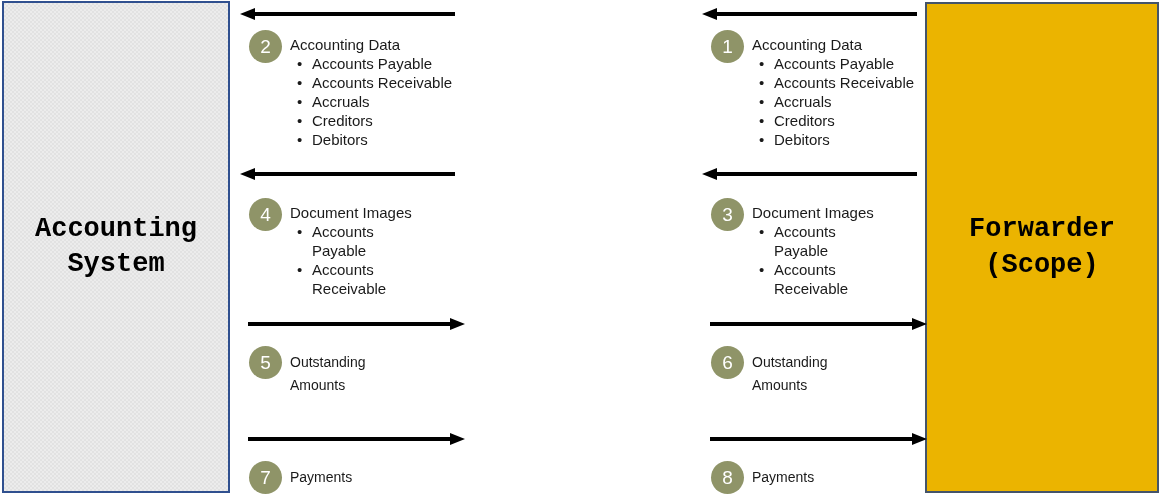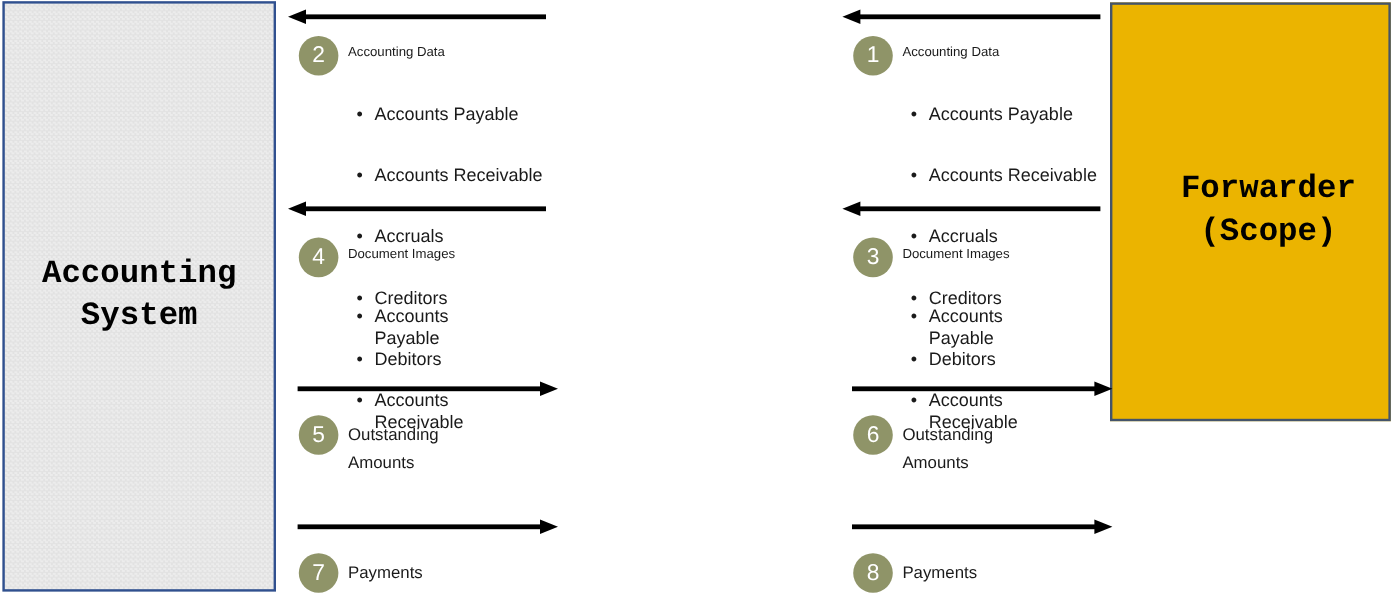--- a/index.html
+++ b/index.html
@@ -13,24 +13,23 @@
     background-image:repeating-conic-gradient(#ECECEC 0% 25%, #E2E2E2 0% 50%);
     background-size:4px 4px;
     border:2px solid var(--border-left,#30508F);
   }
   .box-mid{
     left:464px;top:2px;width:233px;height:491px;
     background:repeating-linear-gradient(135deg,var(--gold,#EBB400) 0px,var(--gold,#EBB400) 6px,var(--stripe,#A3A3A3) 6px,var(--stripe,#A3A3A3) 9px);
     border:2px solid var(--border-mid,#4472C4);
   }
   .box-right{
-    left:925px;top:2px;width:234px;height:349px;
+    left:925px;top:2px;width:234px;height:491px;
     background:var(--gold,#EBB400);
     border:2px solid var(--border-right,#44546A);
-    justify-content:flex-end;
   }
   .box-title{font-weight:bold;font-size:27px;line-height:1.3;color:#000;}
   .box-mid .box-title{max-width:150px;}
   .box-left .box-title{max-width:200px;}
   .box-right .box-title{max-width:200px;}
 
   
   #flows{position:absolute;inset:0;}
   .flow{position:absolute;width:225px;color:#1a1a1a;}
   .col-left{left:240px;}
@@ -48,24 +47,24 @@
   .dir-left .head{left:0;border-right:15px solid var(--arrow,#000);}
   .dir-right .head{right:0;border-left:15px solid var(--arrow,#000);}
 
   .body{display:flex;margin-top:16px;}
   .slot-0 .body{margin-top:10px;}
   .slot-1 .body{margin-top:18px;}
   .num-circle{flex:0 0 33px;width:33px;height:33px;margin-left:9px;border-radius:50%;
     background:var(--circle,#8F9468);color:#fff;display:flex;align-items:center;justify-content:center;
     font-size:19px;}
   .txt{margin-left:8px;margin-top:5px;}
-  .label{font-size:11px;line-height:19px;}
+  .label{font-size:15px;line-height:19px;}
   .slot-2 .label,.slot-3 .label{font-size:14px;line-height:23px;max-width:120px;}
   ul.items{list-style:none;margin:0;padding:0;font-size:15px;line-height:19px;}
-  ul.items li{position:relative;padding-left:22px;margin-top:32px;}
+  ul.items li{position:relative;padding-left:22px;}
   ul.items li::before{content:"\2022";position:absolute;left:7px;}
   .slot-1 ul.items li{max-width:100px;}
 </style>
 </head>
 <body>
 
 <div class="canvas">
 
   <div class="box box-left">
     <div class="box-title">Accounting System</div>

